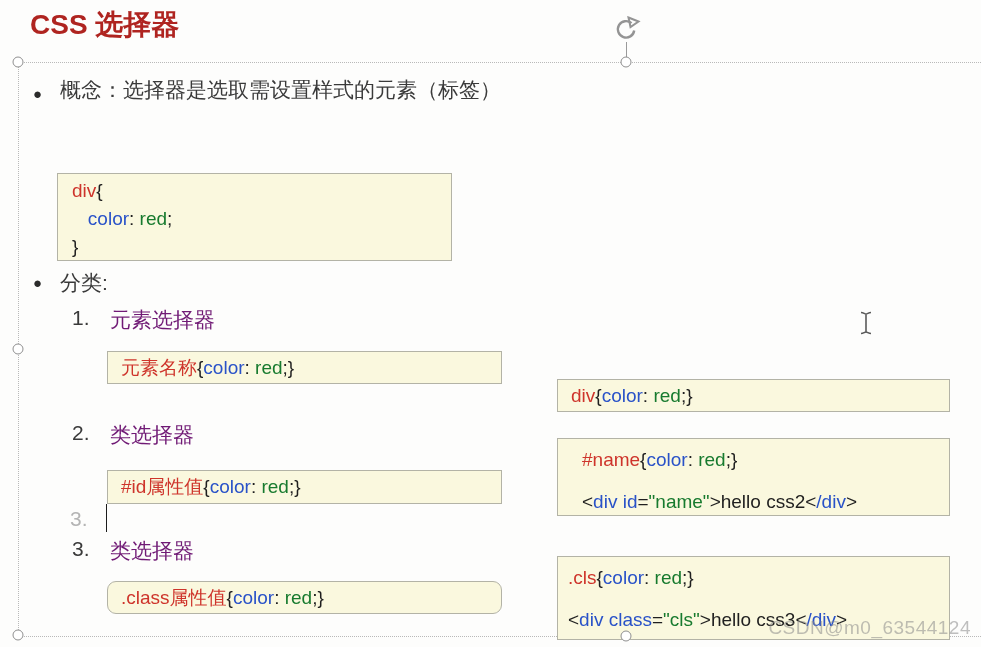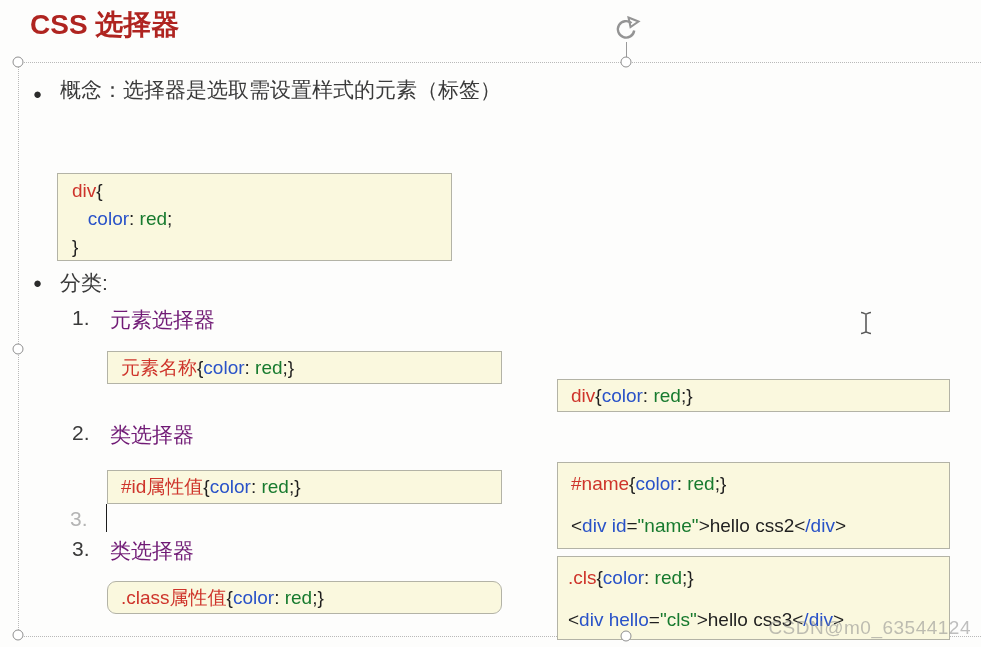--- a/index.html
+++ b/index.html
@@ -98,37 +98,37 @@
   <div class="code-box vcenter" style="left:557px;top:351px;width:393px;height:33px;padding:3px 13px;margin-top:28px;">
       <div class="code-line"><span class="tk-red">div</span><span class="tk-black">{</span><span class="tk-blue">color</span><span class="tk-black">: </span><span class="tk-green">red</span><span class="tk-black">;}</span></div>
     </div>
 
   <div class="list-num" style="left:72px;top:421px;">2.</div>
   <div class="list-label" style="left:110px;top:421px;">类选择器</div>
 
   <div class="code-box vcenter" style="left:107px;top:470px;width:395px;height:33px;padding:16px 13px;">
       <div class="code-line"><span class="tk-red">#id属性值</span><span class="tk-black">{</span><span class="tk-blue">color</span><span class="tk-black">: </span><span class="tk-green">red</span><span class="tk-black">;}</span></div>
     </div>
-  <div class="code-box box-multi" style="left:557px;top:438px;width:393px;height:87px;padding:9px 13px;margin-top:24px;">
+  <div class="code-box box-multi" style="left:557px;top:438px;width:393px;height:78px;padding:9px 24px;">
       <div class="code-line"><span class="tk-red">#name</span><span class="tk-black">{</span><span class="tk-blue">color</span><span class="tk-black">: </span><span class="tk-green">red</span><span class="tk-black">;}</span></div>
       <div class="code-line"><span class="tk-black">&lt;</span><span class="tk-blue">div</span><span class="tk-black"> </span><span class="tk-blue">id</span><span class="tk-black">=</span><span class="tk-green">"name"</span><span class="tk-black">&gt;hello css2&lt;</span><span class="tk-blue">/div</span><span class="tk-black">&gt;</span></div>
     </div>
 
   <div class="list-num muted" style="left:70px;top:507px;">3.</div>
   <div class="caret" style="left:106px;top:504px;height:28px;"></div>
 
   <div class="list-num" style="left:72px;top:537px;">3.</div>
   <div class="list-label" style="left:110px;top:537px;">类选择器</div>
 
   <div class="code-box vcenter" style="left:107px;top:581px;width:395px;height:33px;padding:0 13px;border-radius:9px;">
       <div class="code-line"><span class="tk-red">.class属性值</span><span class="tk-black">{</span><span class="tk-blue">color</span><span class="tk-black">: </span><span class="tk-green">red</span><span class="tk-black">;}</span></div>
     </div>
   <div class="code-box box-multi" style="left:557px;top:556px;width:393px;height:84px;padding:9px 10px;">
       <div class="code-line"><span class="tk-red">.cls</span><span class="tk-black">{</span><span class="tk-blue">color</span><span class="tk-black">: </span><span class="tk-green">red</span><span class="tk-black">;}</span></div>
-      <div class="code-line"><span class="tk-black">&lt;</span><span class="tk-blue">div</span><span class="tk-black"> </span><span class="tk-blue">hello</span><span class="tk-black">=</span><span class="tk-green">"cls"</span><span class="tk-black">&gt;hello css3&lt;</span><span class="tk-blue">/div</span><span class="tk-black">&gt;</span></div>
+      <div class="code-line"><span class="tk-black">&lt;</span><span class="tk-blue">div</span><span class="tk-black"> </span><span class="tk-blue">class</span><span class="tk-black">=</span><span class="tk-green">"cls"</span><span class="tk-black">&gt;hello css3&lt;</span><span class="tk-blue">/div</span><span class="tk-black">&gt;</span></div>
     </div>
 
   <div class="watermark">CSDN@m0_63544124</div>
 
   <div class="ibeam">
     <svg width="16" height="26" viewBox="0 0 16 26">
       <path d="M3 2.5 C5.5 2.5 6.5 4 8 4 C9.5 4 10.5 2.5 13 2.5 M8 4 V22 M3 23.5 C5.5 23.5 6.5 22 8 22 C9.5 22 10.5 23.5 13 23.5" fill="none" stroke="#5a5a5a" stroke-width="1.6"></path>
     </svg>
   </div>
 

